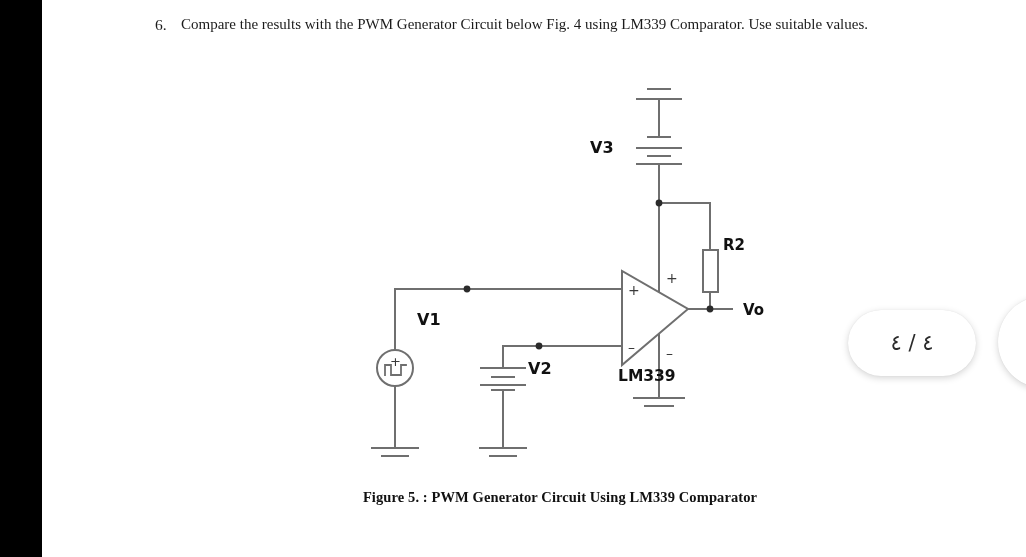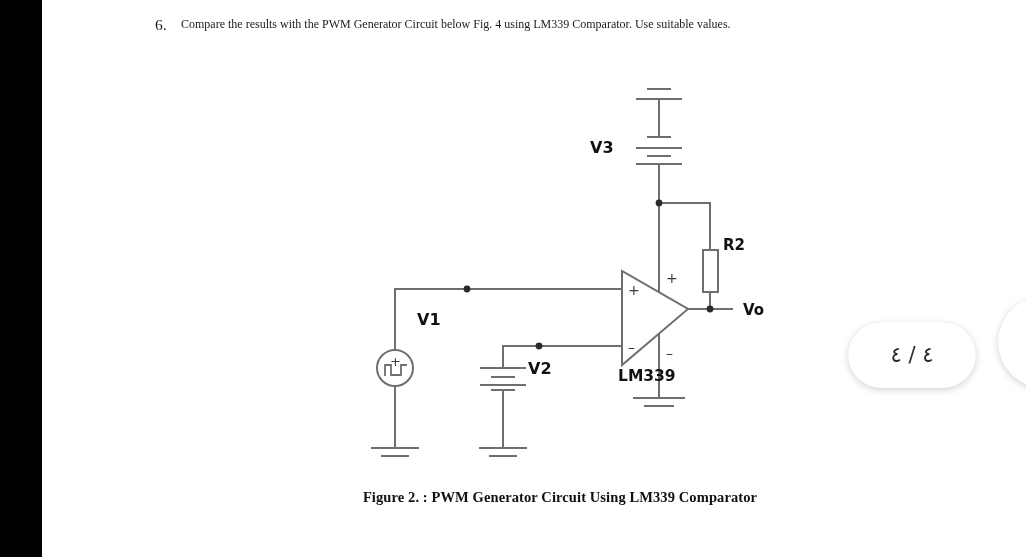--- a/index.html
+++ b/index.html
@@ -41,21 +41,21 @@
   #question-number {
     width: 26px;
     flex: 0 0 26px;
     font-size: 15.5px;
     line-height: 21px;
     color: #1b1b1b;
     font-family: "Liberation Serif", serif;
   }
   #question-text {
     flex: 1 1 auto;
-    font-size: 12px;
+    font-size: 15px;
     line-height: 21px;
     color: #1b1b1b;
     font-family: "Liberation Serif", serif;
     text-align: left;
   }
   
   #figure-wrap {
     position: absolute;
     left: 360px;
     top: 78px;
@@ -85,21 +85,21 @@
     background: #ffffff;
     border-radius: 40px;
     box-shadow: 0 2px 7px rgba(0,0,0,0.17), 0 0 1px rgba(0,0,0,0.10);
     display: flex;
     align-items: center;
     justify-content: center;
     color: #2b2b2b;
   }
   #page-indicator {
     left: 848px;
-    top: 322px;
+    top: 310px;
     width: 128px;
     height: 66px;
     font-family: "DejaVu Sans", sans-serif;
     font-size: 21px;
     letter-spacing: 2px;
   }
   #next-page-button {
     left: 998px;
     top: 296px;
     width: 92px;
@@ -237,20 +237,20 @@
       <text class="sign" x="268" y="274" font-size="14">–</text>
 
       <text class="sign" x="306" y="205" font-size="14">+</text>
       <text class="sign" x="306" y="280" font-size="14">–</text>
 
       <text class="sign" x="30" y="288" font-size="13">+</text>
     </svg>
   </div>
 
   <div class="cap">
-    <span id="figure-caption">Figure 2. : PWM Generator Circuit Using LM339 Comparator</span>
+    <span id="figure-caption">Figure 5. : PWM Generator Circuit Using LM339 Comparator</span>
   </div>
 
   <div class="pill" id="page-indicator">٤ / ٤</div>
 
   <div class="pill" id="next-page-button"></div>
 
 </div>
 
 </body></html>

